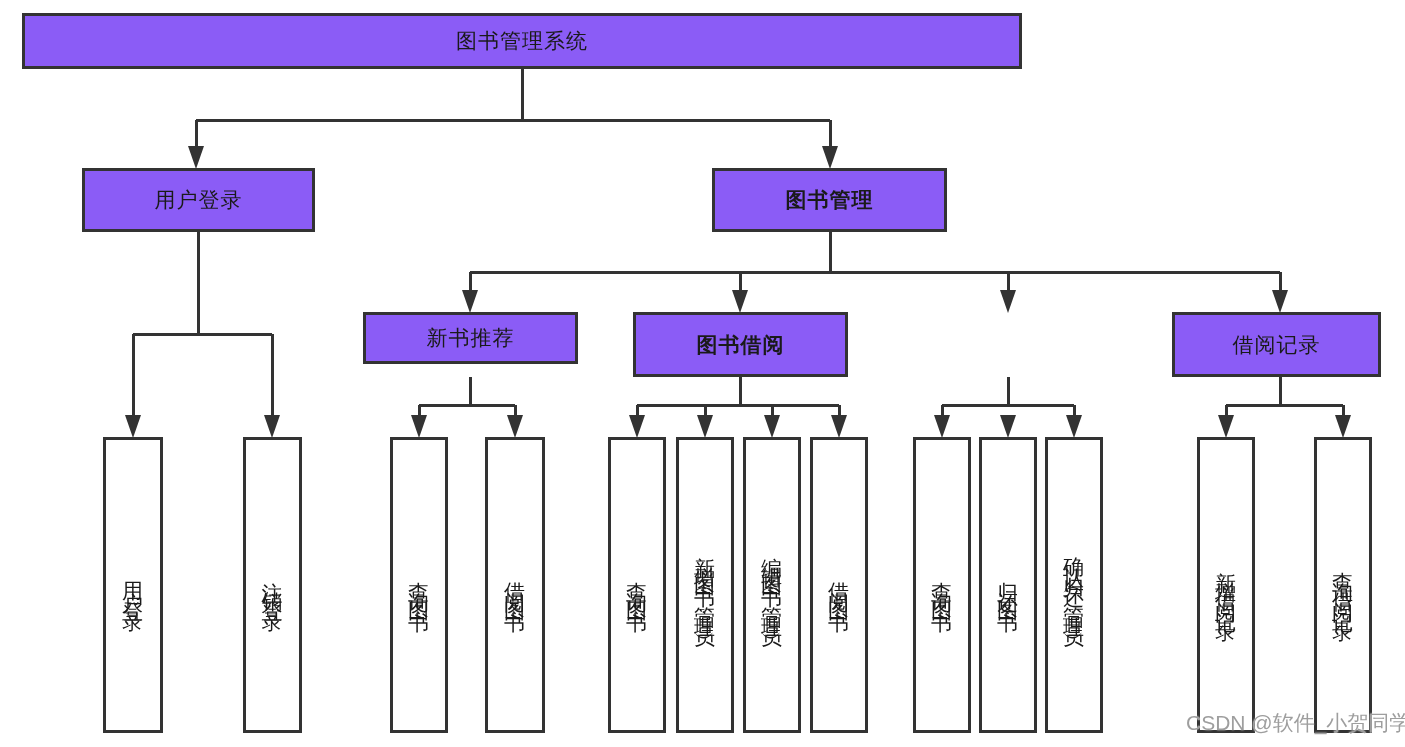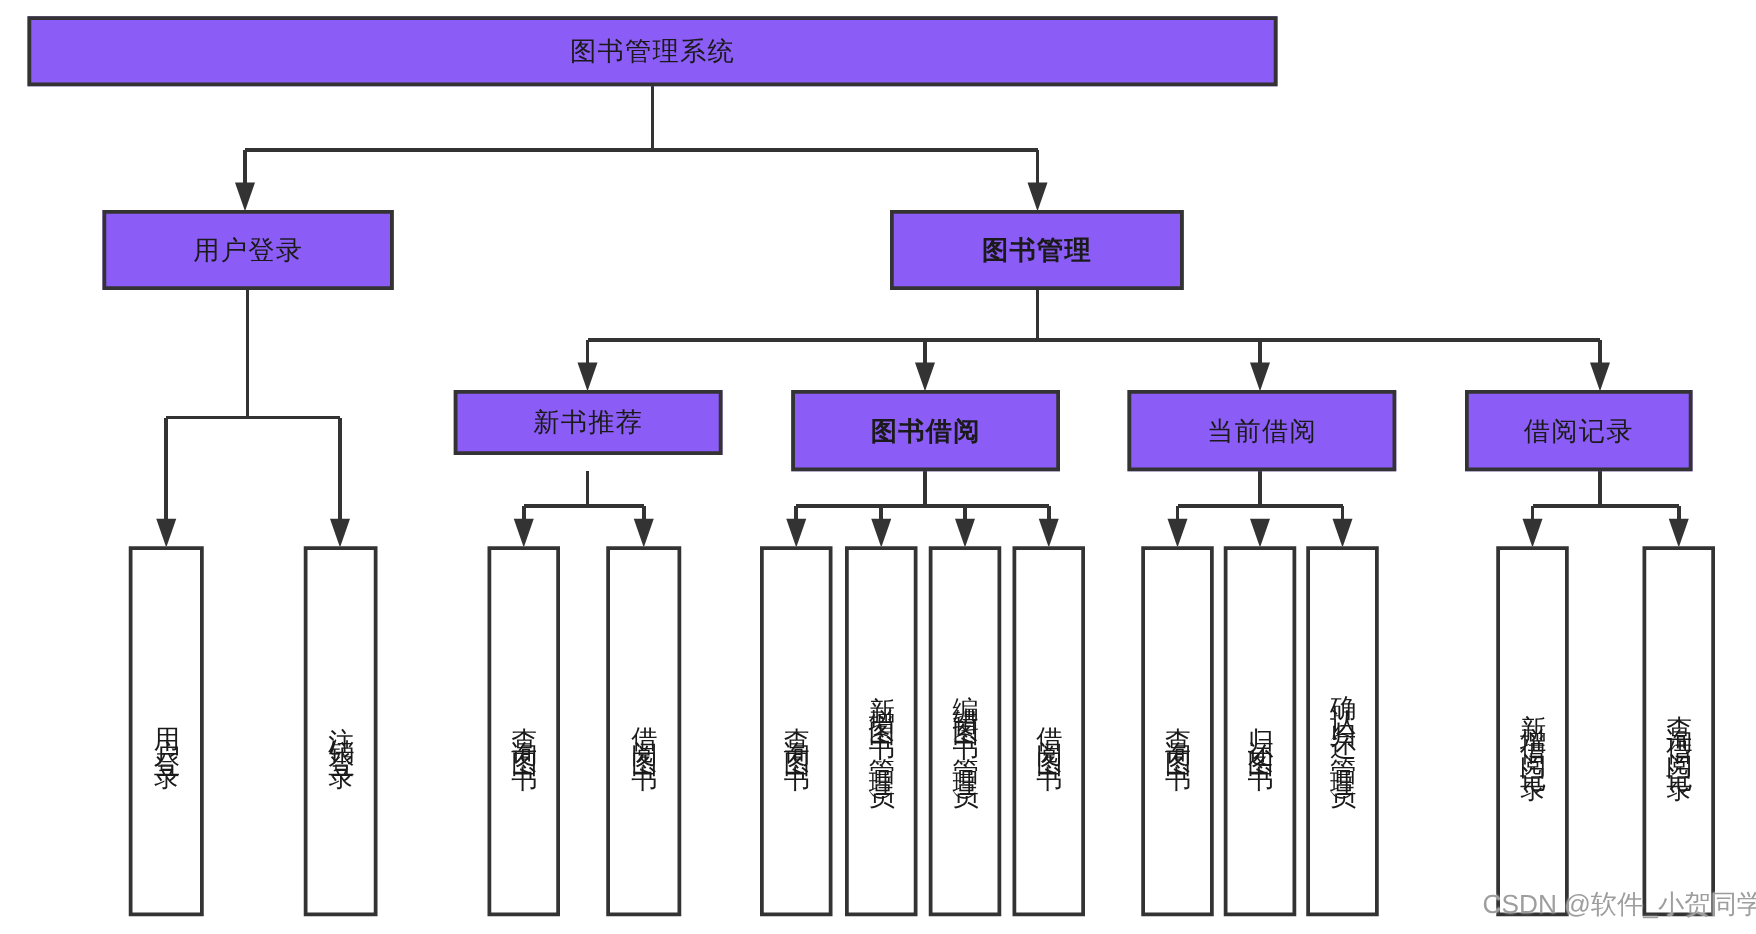--- a/index.html
+++ b/index.html
@@ -109,22 +109,21 @@
     </g>
   </svg>
 
   <div class="hbox" style="left:22px; top:13px; width:1000px; height:56px;">图书管理系统</div>
 
   <div class="hbox" style="left:82px; top:168px; width:233px; height:64px;">用户登录</div>
   <div class="hbox" style="left:712px; top:168px; width:235px; height:64px;font-weight:bold;">图书管理</div>
 
   <div class="hbox" style="left:363px; top:312px; width:215px; height:52px;">新书推荐</div>
   <div class="hbox" style="left:633px; top:312px; width:215px; height:65px;font-weight:bold;">图书借阅</div>
-  <div class="hbox" style="left:902px; top:312px; width:215px; height:65px;">当前借阅</div>
-  <div class="hbox" style="left:1172px; top:312px; width:182px; height:65px;">借阅记录</div>
+  <div class="hbox" style="left:1172px; top:312px; width:209px; height:65px;">借阅记录</div>
 
   <div class="vbox" style="left:103px; width:60px;">
     <span class="vlabel">用户登录</span>
   </div>
   <div class="vbox" style="left:243px; width:59px;">
     <span class="vlabel">注销登录</span>
   </div>
 
   <div class="vbox" style="left:390px; width:58px;">
     <span class="vlabel">查询图书</span>

